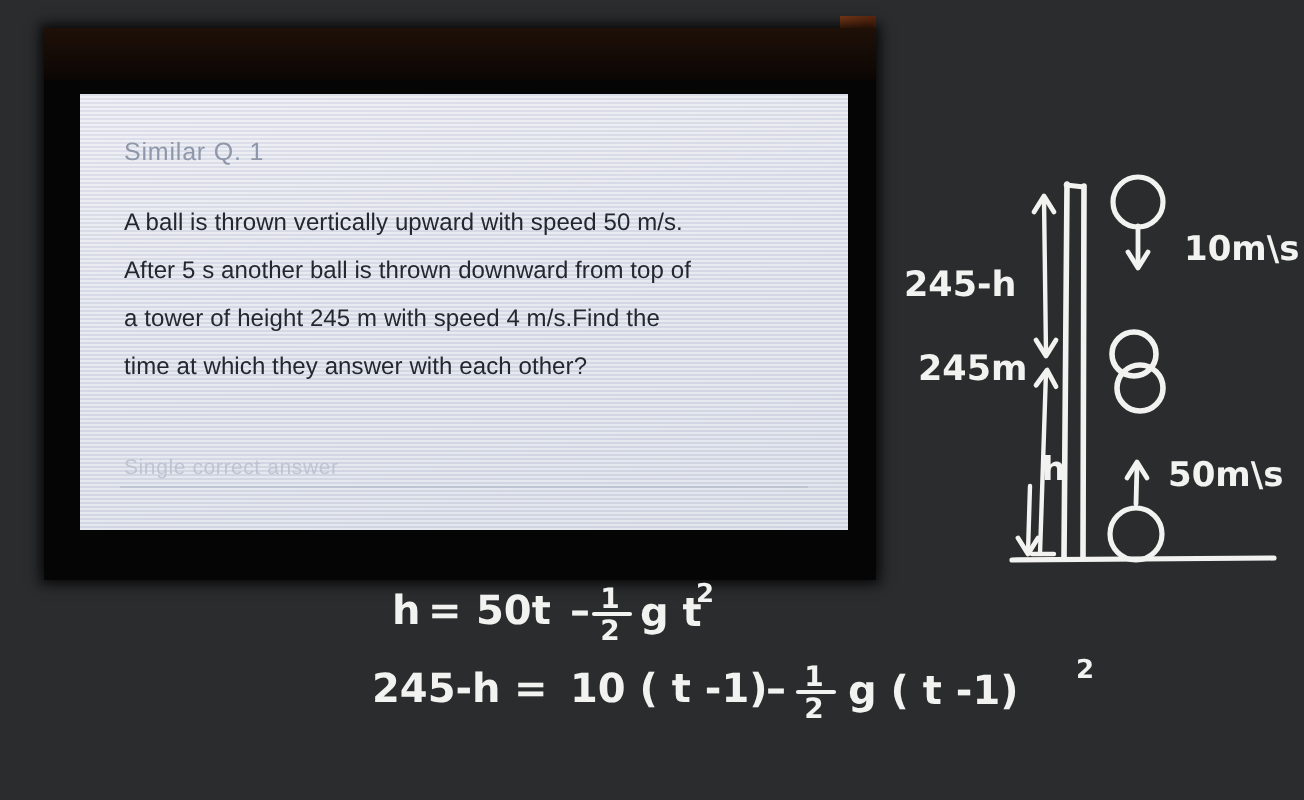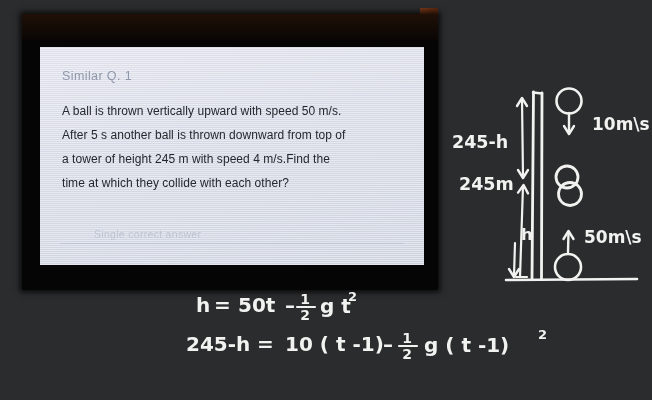--- a/index.html
+++ b/index.html
@@ -45,21 +45,21 @@
     color:#8f98ab;font-size:12.5px;letter-spacing:.4px;
     margin:0 0 16px 2px;
   }
   .q-body{
     color:#23272f;font-size:12px;line-height:24px;
     letter-spacing:.05px;margin:4px 2px;font-weight:500;
   }
   .q-body .line{display:block;white-space:nowrap;}
   .single-ans{
     position:absolute;left:22px;top:181px;z-index:2;
-    color:#b9bfcd;font-size:10.5px;letter-spacing:.3px;opacity:.85;margin-left:32px;
+    color:#b9bfcd;font-size:10.5px;letter-spacing:.3px;opacity:.85;
   }
   .divider{
     position:absolute;left:20px;top:196px;width:344px;height:1px;z-index:2;
     background:rgba(168,176,193,.45);
   }
 
   
   .ink{position:absolute;left:0;top:0;width:652px;height:400px;pointer-events:none;}
   .ink text{
     font-family:"DejaVu Sans", sans-serif;
@@ -75,21 +75,21 @@
   <div class="screen-bezel"></div>
   <div class="bezel-glow"></div>
 
   <div class="card">
     <div class="card-inner">
       <div class="q-label">Similar Q. 1</div>
       <div class="q-body">
         <span class="line">A ball is thrown vertically upward with speed 50 m/s.</span>
         <span class="line">After 5 s another ball is thrown downward from top of</span>
         <span class="line">a tower of height 245 m with speed 4 m/s.Find the</span>
-        <span class="line">time at which they collide with each other?</span>
+        <span class="line">time at which they answer with each other?</span>
       </div>
     </div>
     <div class="single-ans">Single correct answer</div>
     <div class="divider"></div>
   </div>
 
   <svg class="ink" viewBox="0 0 652 400">
     <defs>
       <g id="arrowheadUp">
         <path d="M -5 7 L 0 -1 L 5 7" fill="none" stroke="#f2f2f0" stroke-width="2.4" stroke-linecap="round" stroke-linejoin="round"></path>

